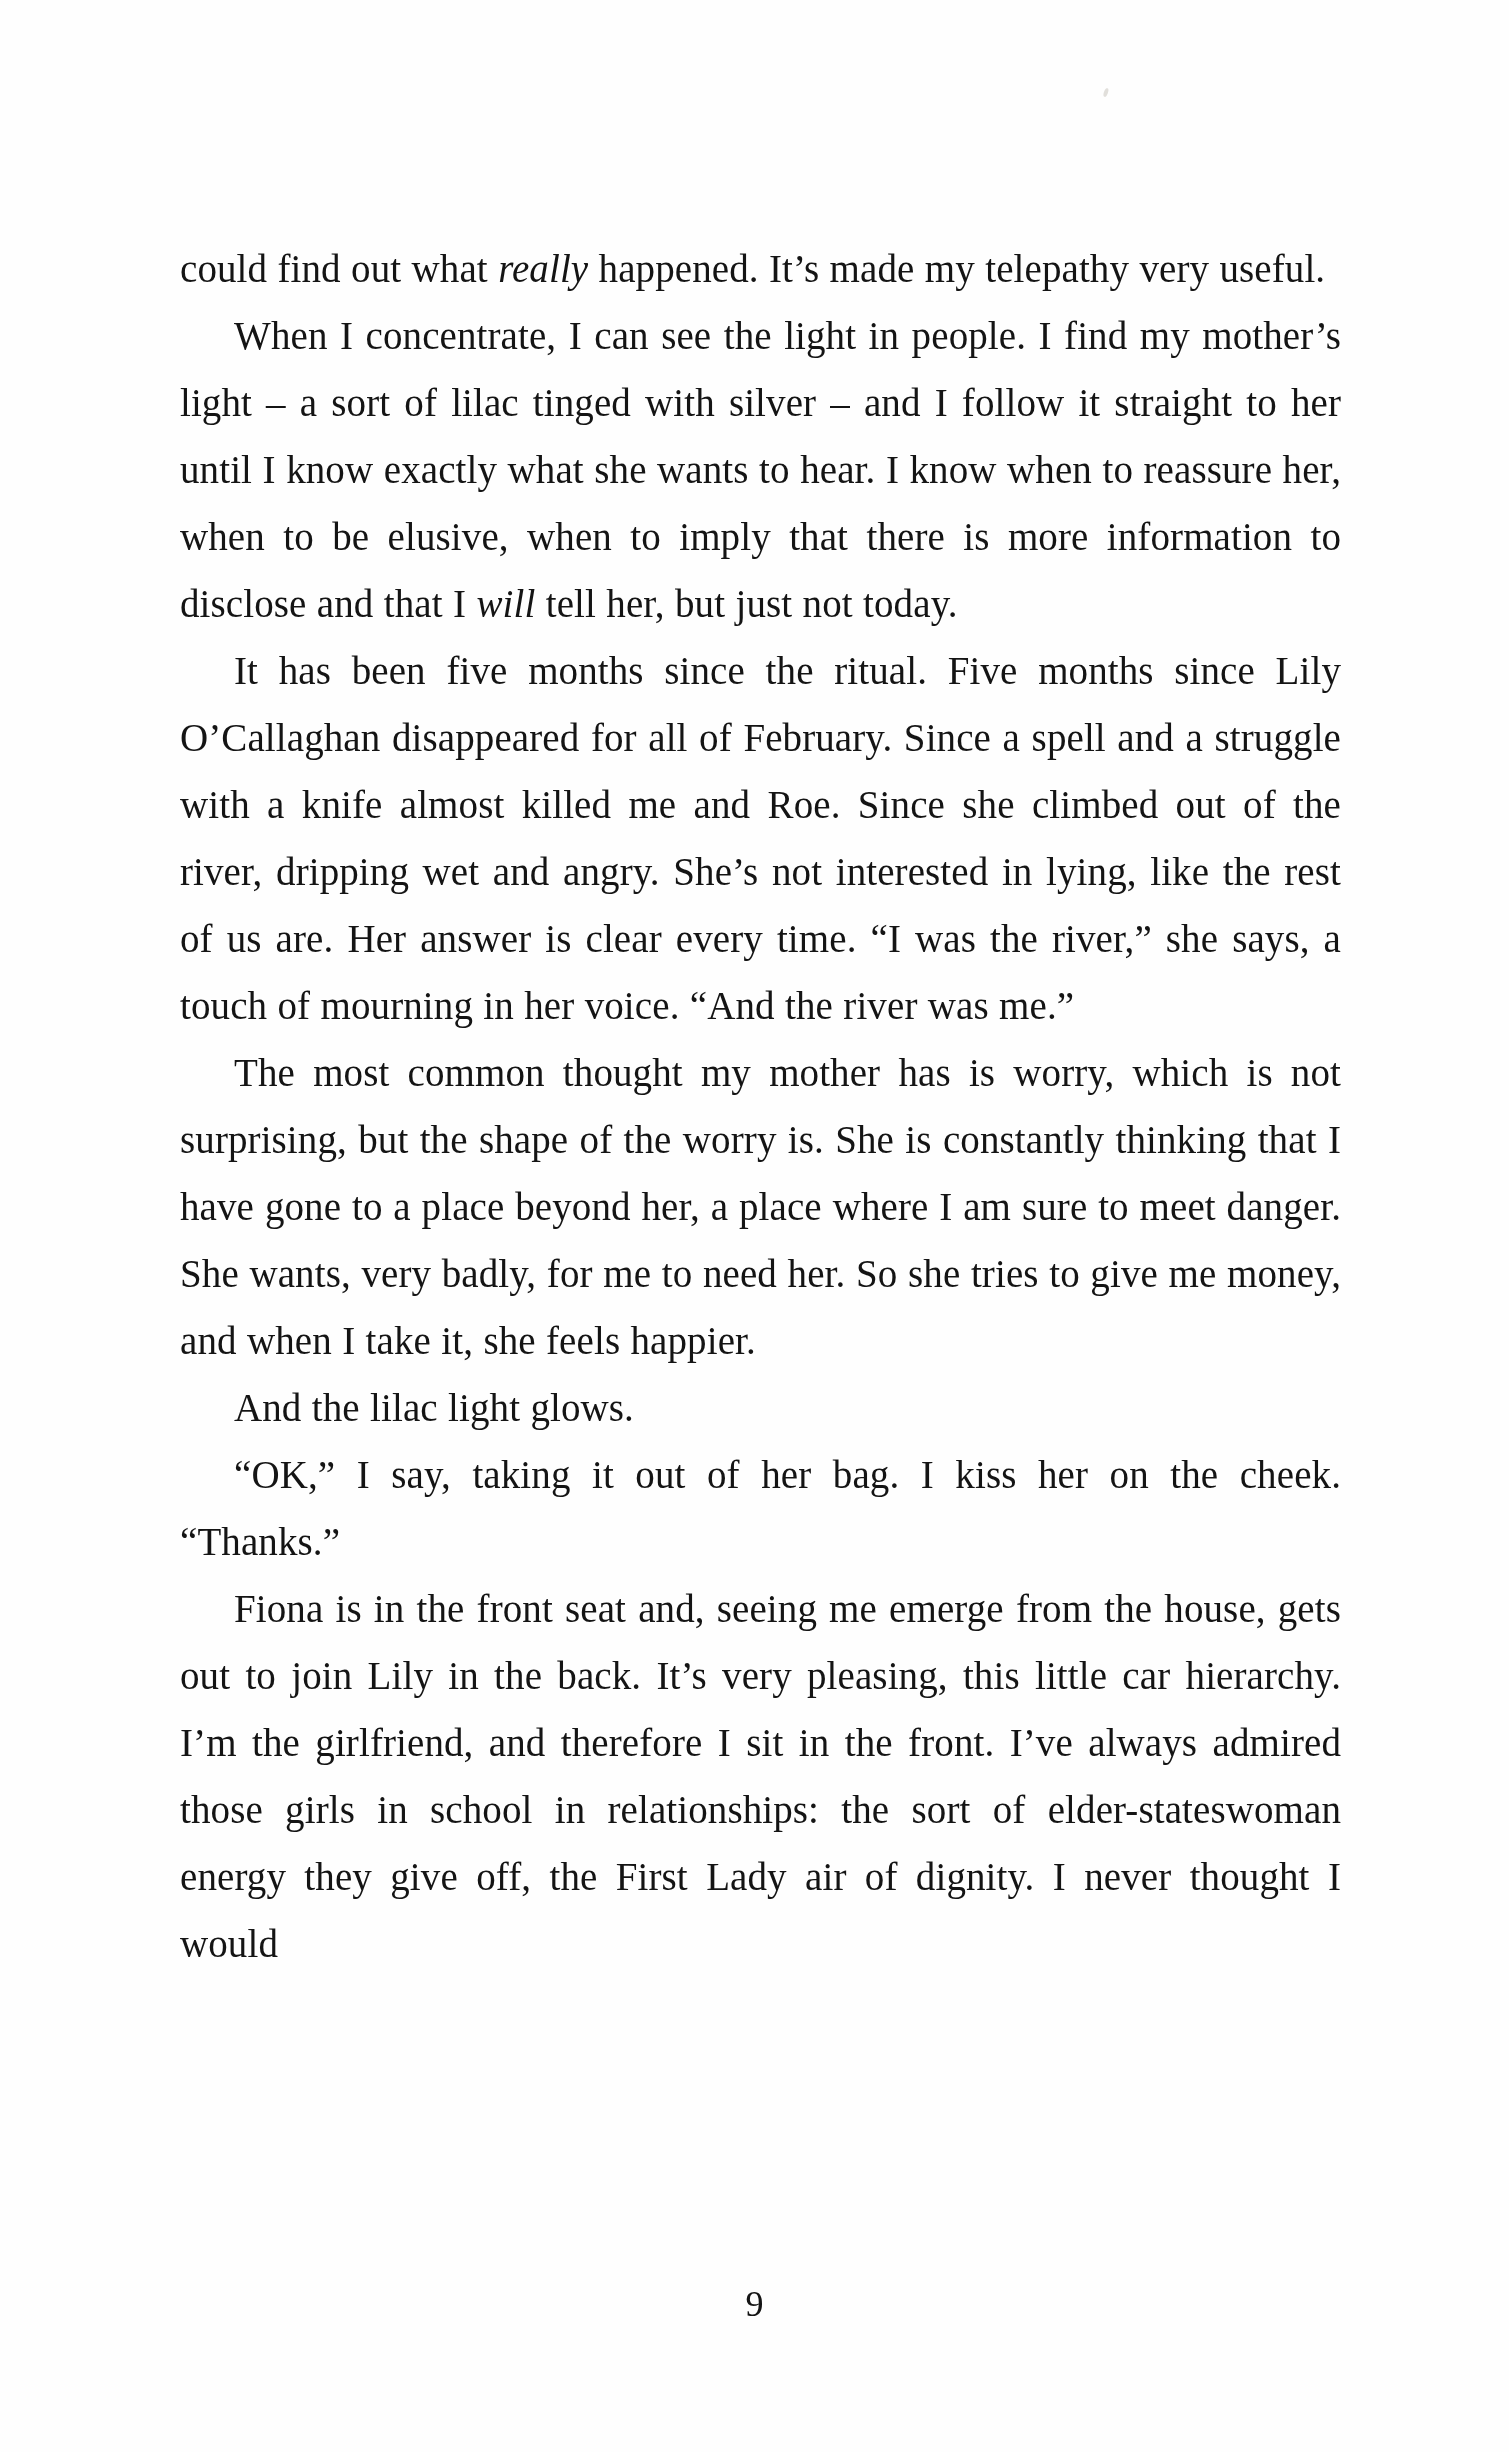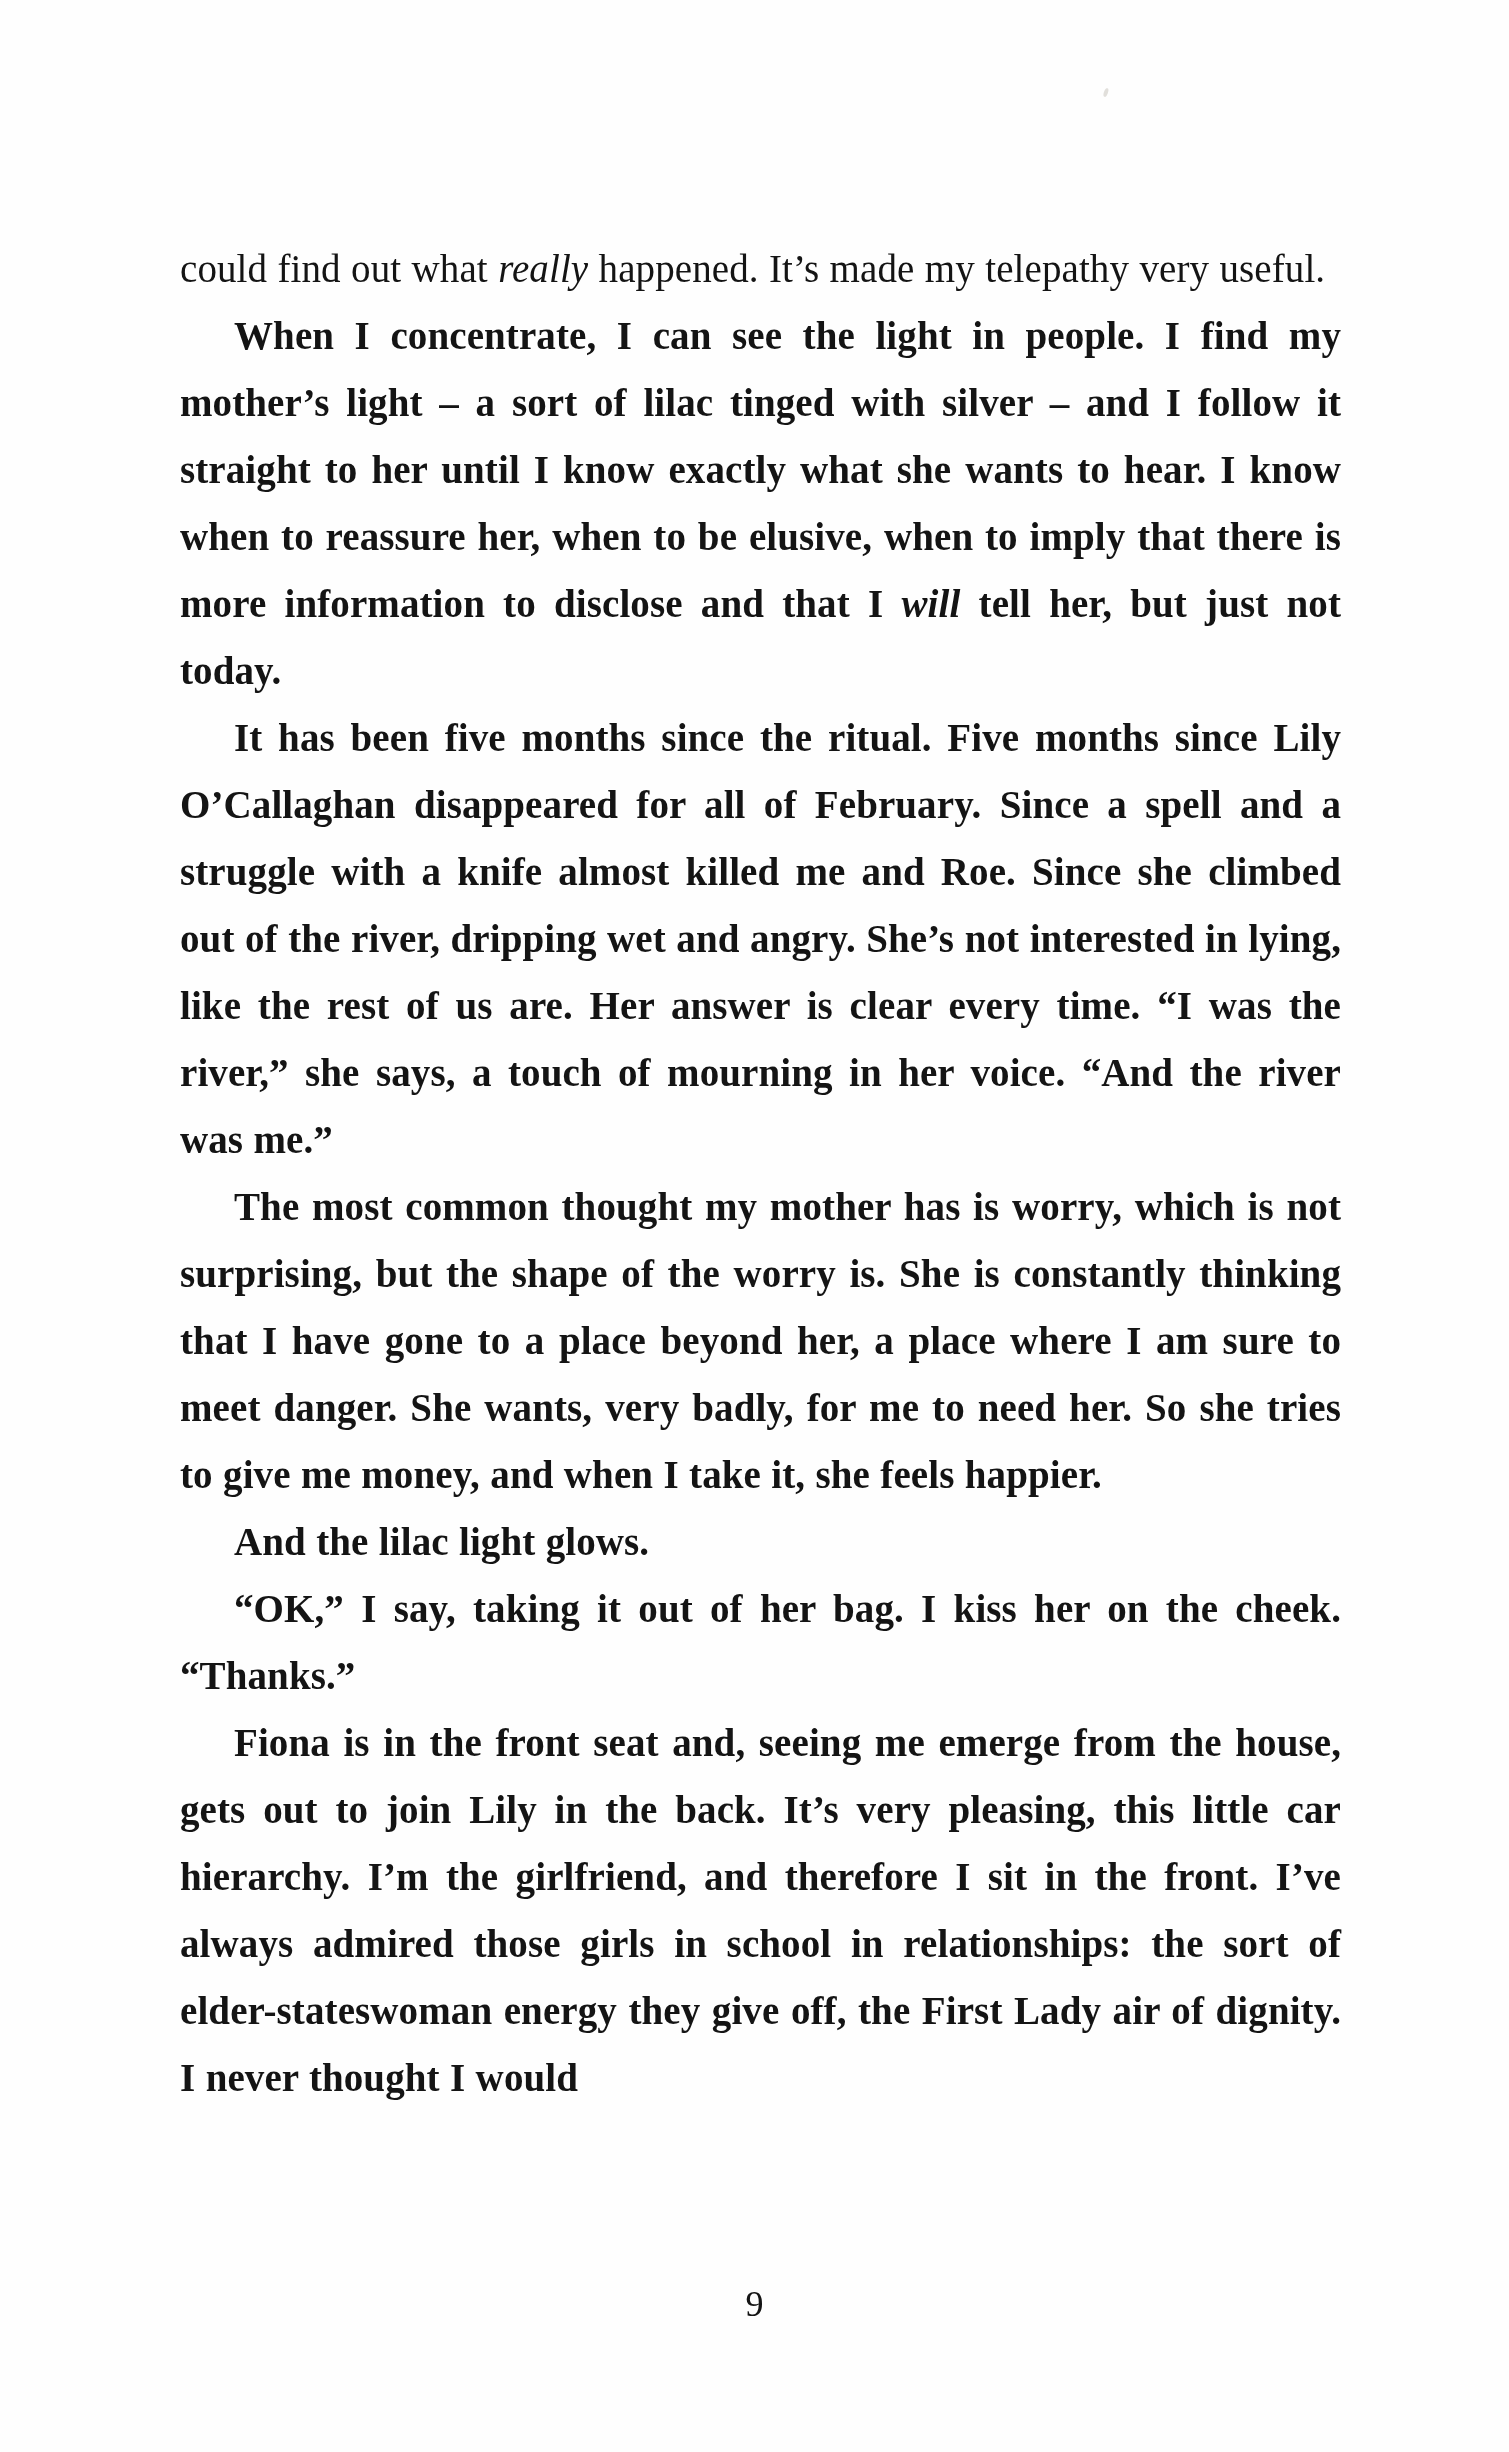--- a/index.html
+++ b/index.html
@@ -28,21 +28,20 @@
     text-align-last: left;
     color: #141414;
     font-size: 39px;
     line-height: 67px;
     letter-spacing: 0.1px;
     word-spacing: 0.5px;
     -webkit-font-smoothing: antialiased;
   }
   .para.indent {
     text-indent: 54px;
-    font-weight: bold;
   }
   .para em {
     font-style: italic;
   }
   .folio {
     position: absolute;
     top: 2286px;
     left: 0;
     width: 1509px;
     text-align: center;

